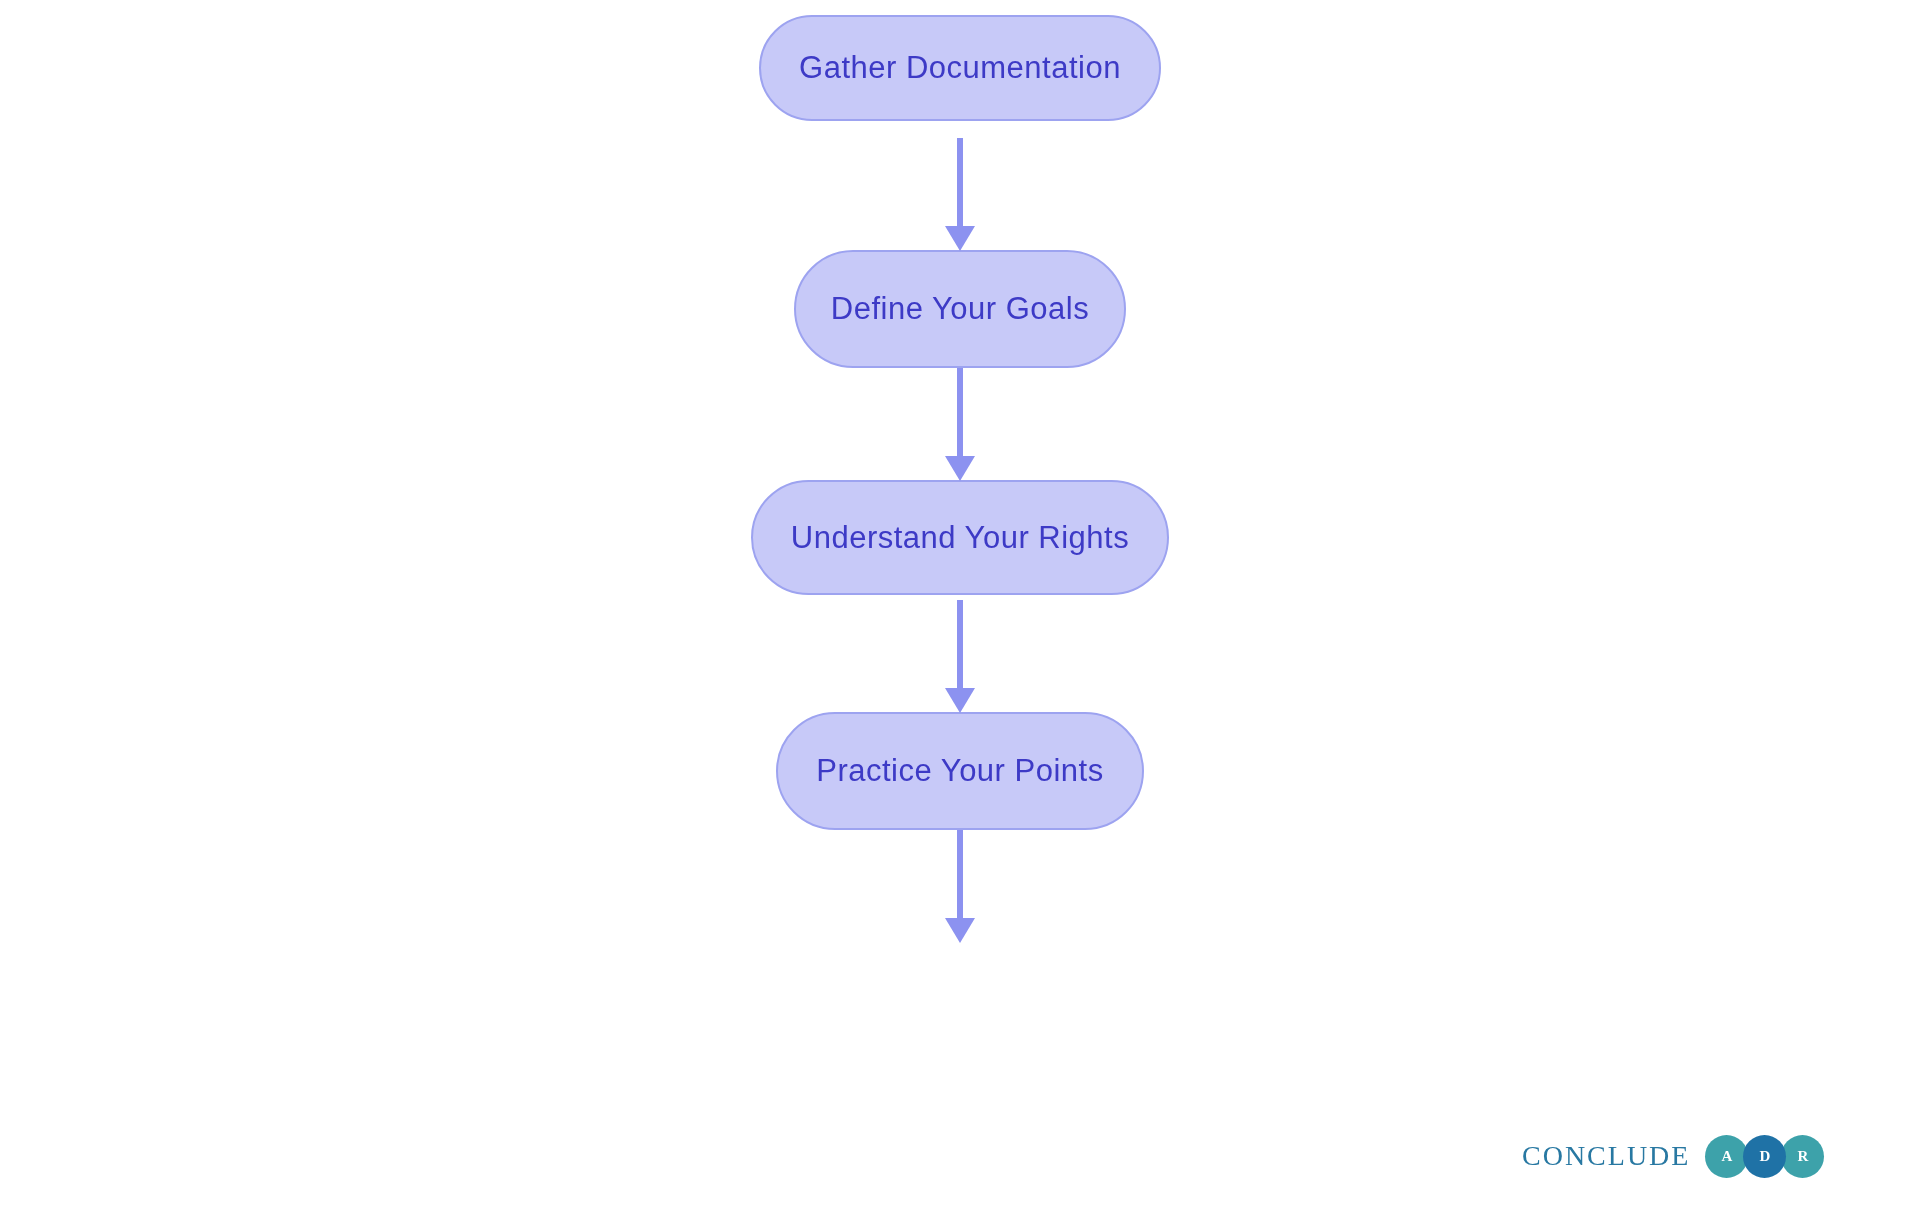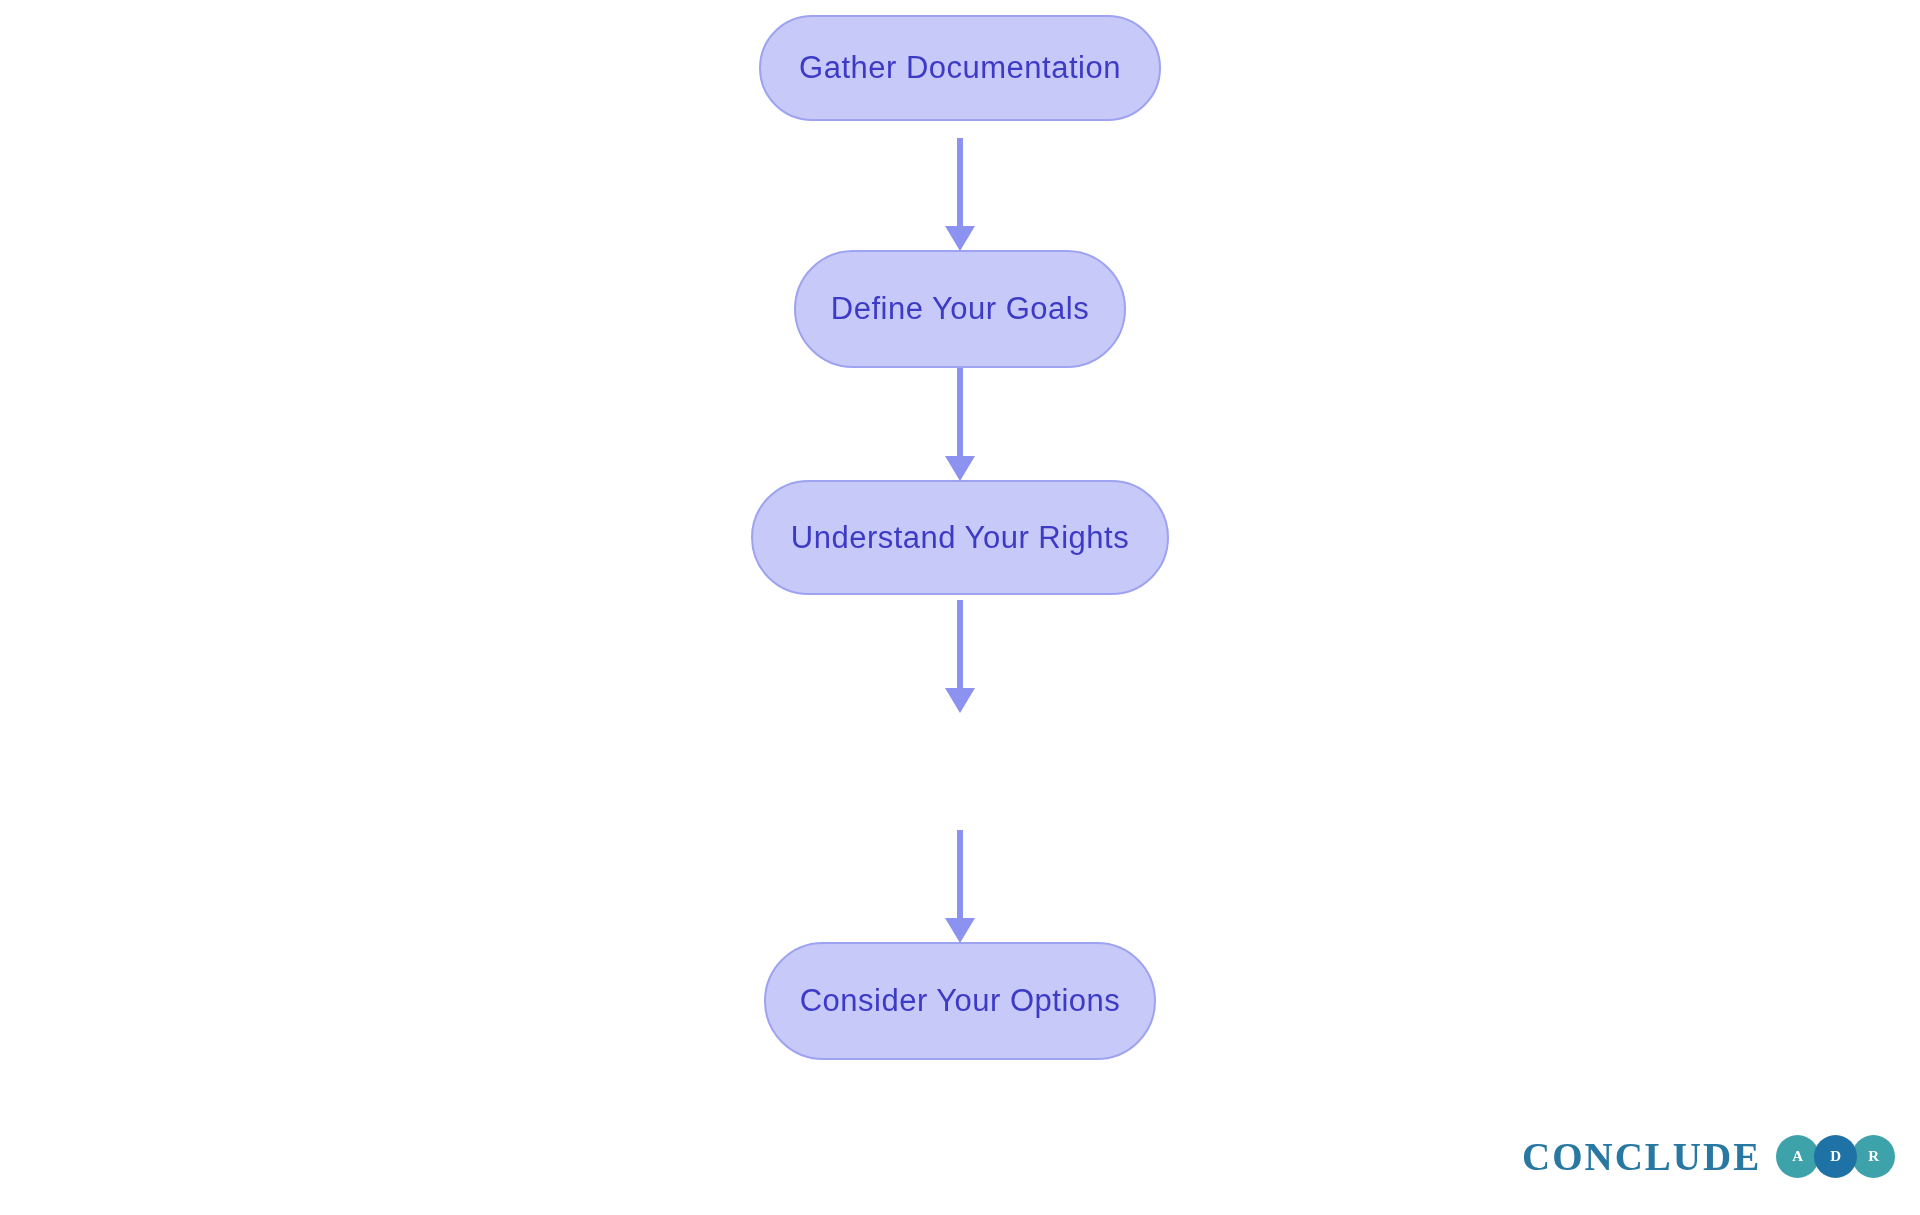--- a/index.html
+++ b/index.html
@@ -65,22 +65,22 @@
     position: absolute;
     left: 1522px;
     top: 1134px;
     height: 44px;
     display: flex;
     align-items: center;
     gap: 15px;
   }
   .brand-name {
     font-family: "Liberation Serif", "DejaVu Serif", serif;
-    font-weight: bold;
-    font-size: 39px;
+    font-weight: normal;
+    font-size: 28px;
     letter-spacing: 2px;
     color: #2878a2;
   }
   .badges {
     display: flex;
     align-items: center;
   }
   .badge {
     width: 43px;
     height: 43px;
@@ -104,22 +104,22 @@
 
   <div class="flow-node node-1">
     <span>Gather Documentation</span>
   </div>
   <div class="flow-node node-2">
     <span>Define Your Goals</span>
   </div>
   <div class="flow-node node-3">
     <span>Understand Your Rights</span>
   </div>
-  <div class="flow-node node-5">
-    <span>Consider Your Options</span>
+  <div class="flow-node node-4">
+    <span>Practice Your Points</span>
   </div>
 
   <div class="arrow-stem stem-1"></div>
   <div class="arrow-head head-1"></div>
 
   <div class="arrow-stem stem-2"></div>
   <div class="arrow-head head-2"></div>
 
   <div class="arrow-stem stem-3"></div>
   <div class="arrow-head head-3"></div>

